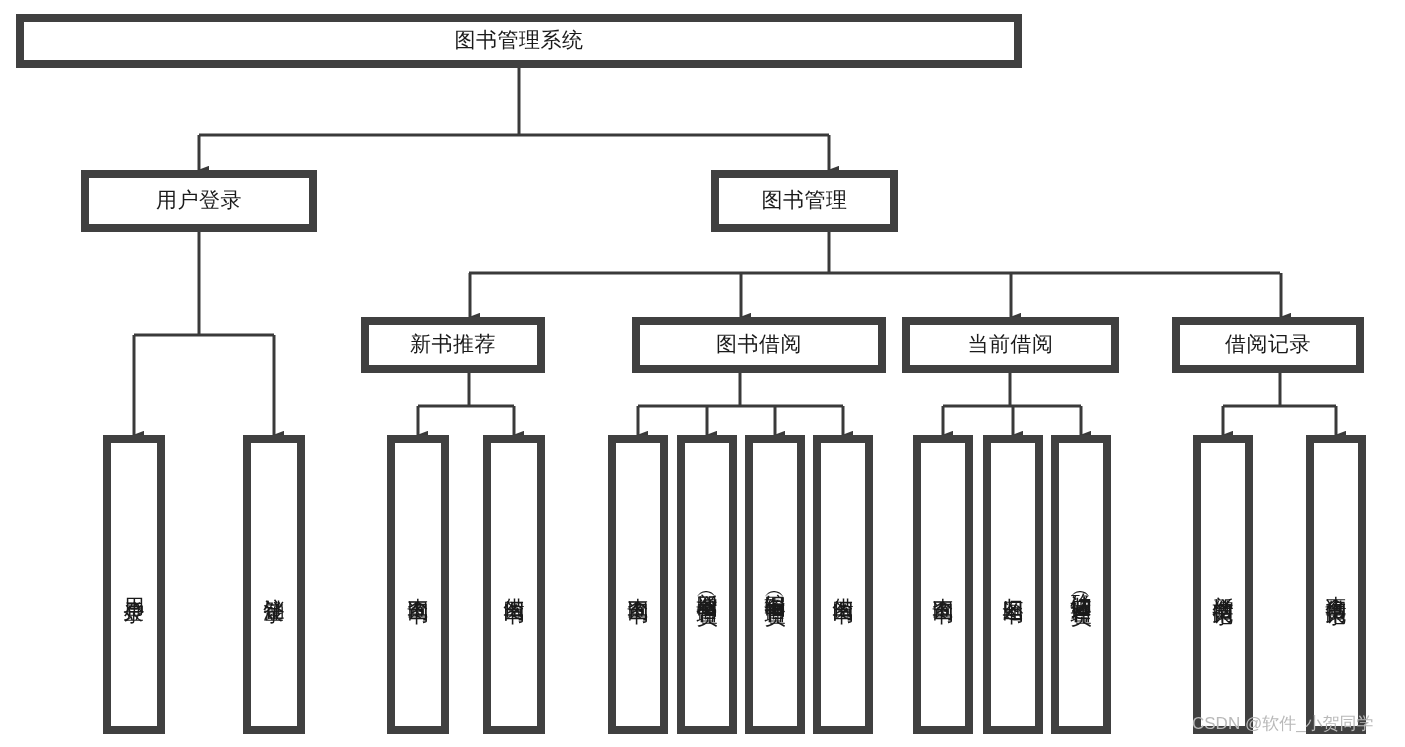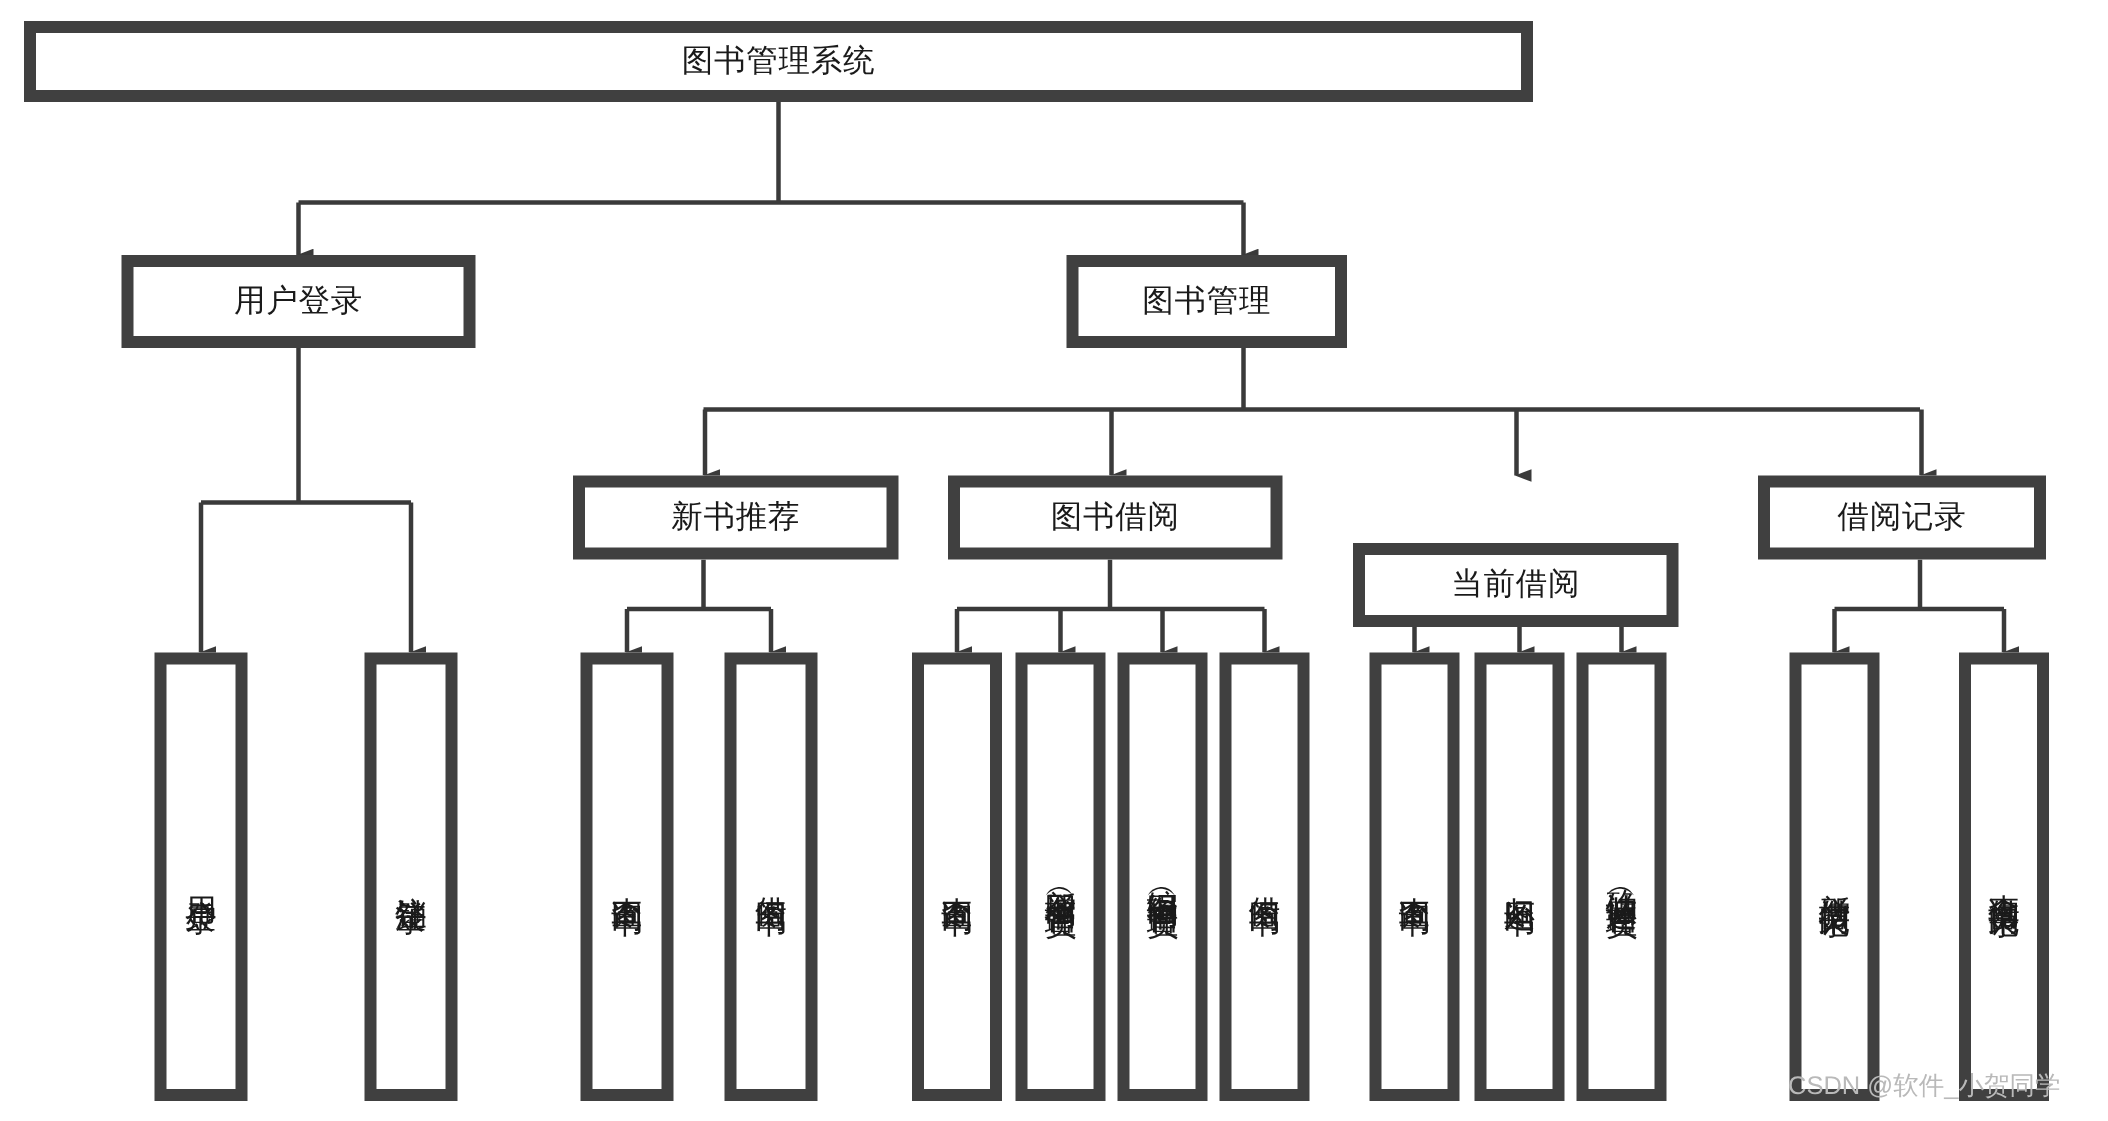--- a/index.html
+++ b/index.html
@@ -120,27 +120,27 @@
   <div id="nodes">
       <div class="node horiz" style="left: 16px; top: 14px; width: 1006px; height: 54px;">
         <span class="label">图书管理系统</span>
       </div>
       <div class="node horiz" style="left: 81px; top: 170px; width: 236px; height: 62px;">
         <span class="label">用户登录</span>
       </div>
       <div class="node horiz" style="left: 711px; top: 170px; width: 187px; height: 62px;">
         <span class="label">图书管理</span>
       </div>
-      <div class="node horiz" style="left: 382px; top: 317px; width: 217px; height: 56px;">
+      <div class="node horiz" style="left: 361px; top: 317px; width: 184px; height: 56px;">
         <span class="label">新书推荐</span>
       </div>
-      <div class="node horiz" style="left: 632px; top: 317px; width: 223px; height: 56px;">
+      <div class="node horiz" style="left: 632px; top: 317px; width: 254px; height: 56px;">
         <span class="label">图书借阅</span>
       </div>
-      <div class="node horiz" style="left: 902px; top: 317px; width: 217px; height: 56px; margin-top: 45px;">
+      <div class="node horiz" style="left: 902px; top: 317px; width: 217px; height: 56px;">
         <span class="label">当前借阅</span>
       </div>
       <div class="node horiz" style="left: 1172px; top: 317px; width: 192px; height: 56px;">
         <span class="label">借阅记录</span>
       </div>
       <div class="node vert" style="left: 103px; top: 435px; width: 62px; height: 299px;">
         <span class="label">用户登录</span>
       </div>
       <div class="node vert" style="left: 243px; top: 435px; width: 62px; height: 299px;">
         <span class="label">注销登录</span>

